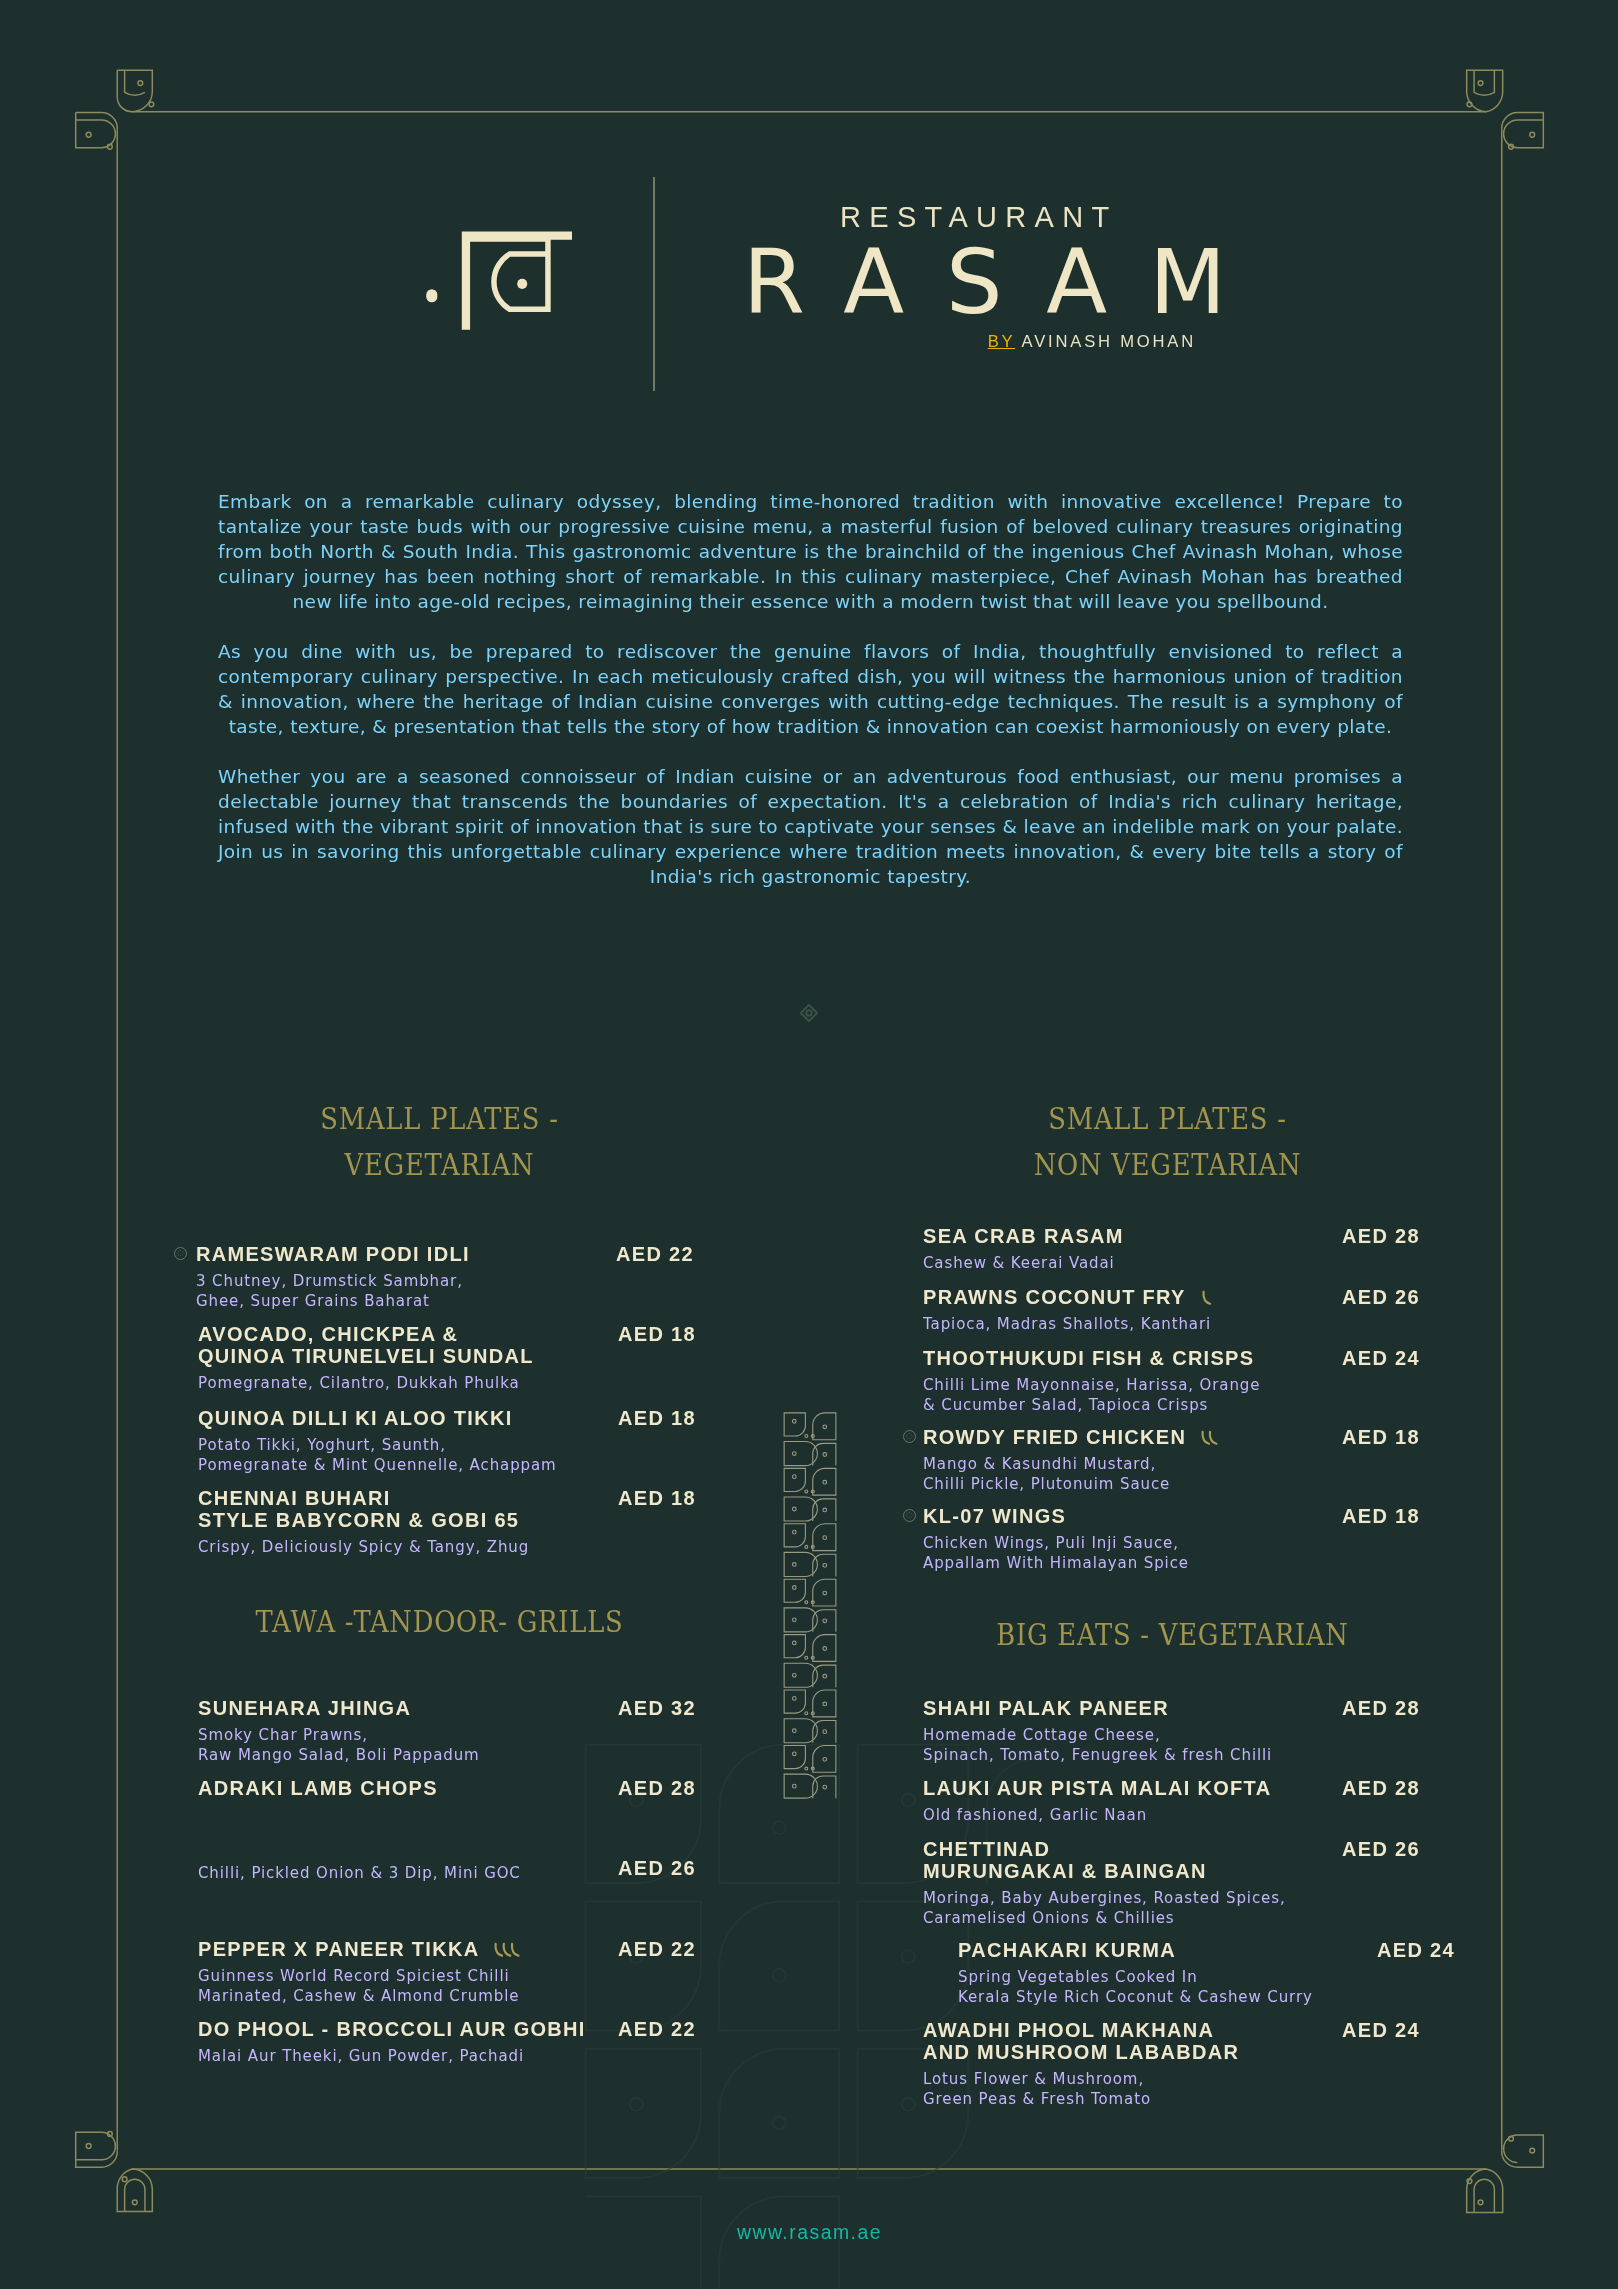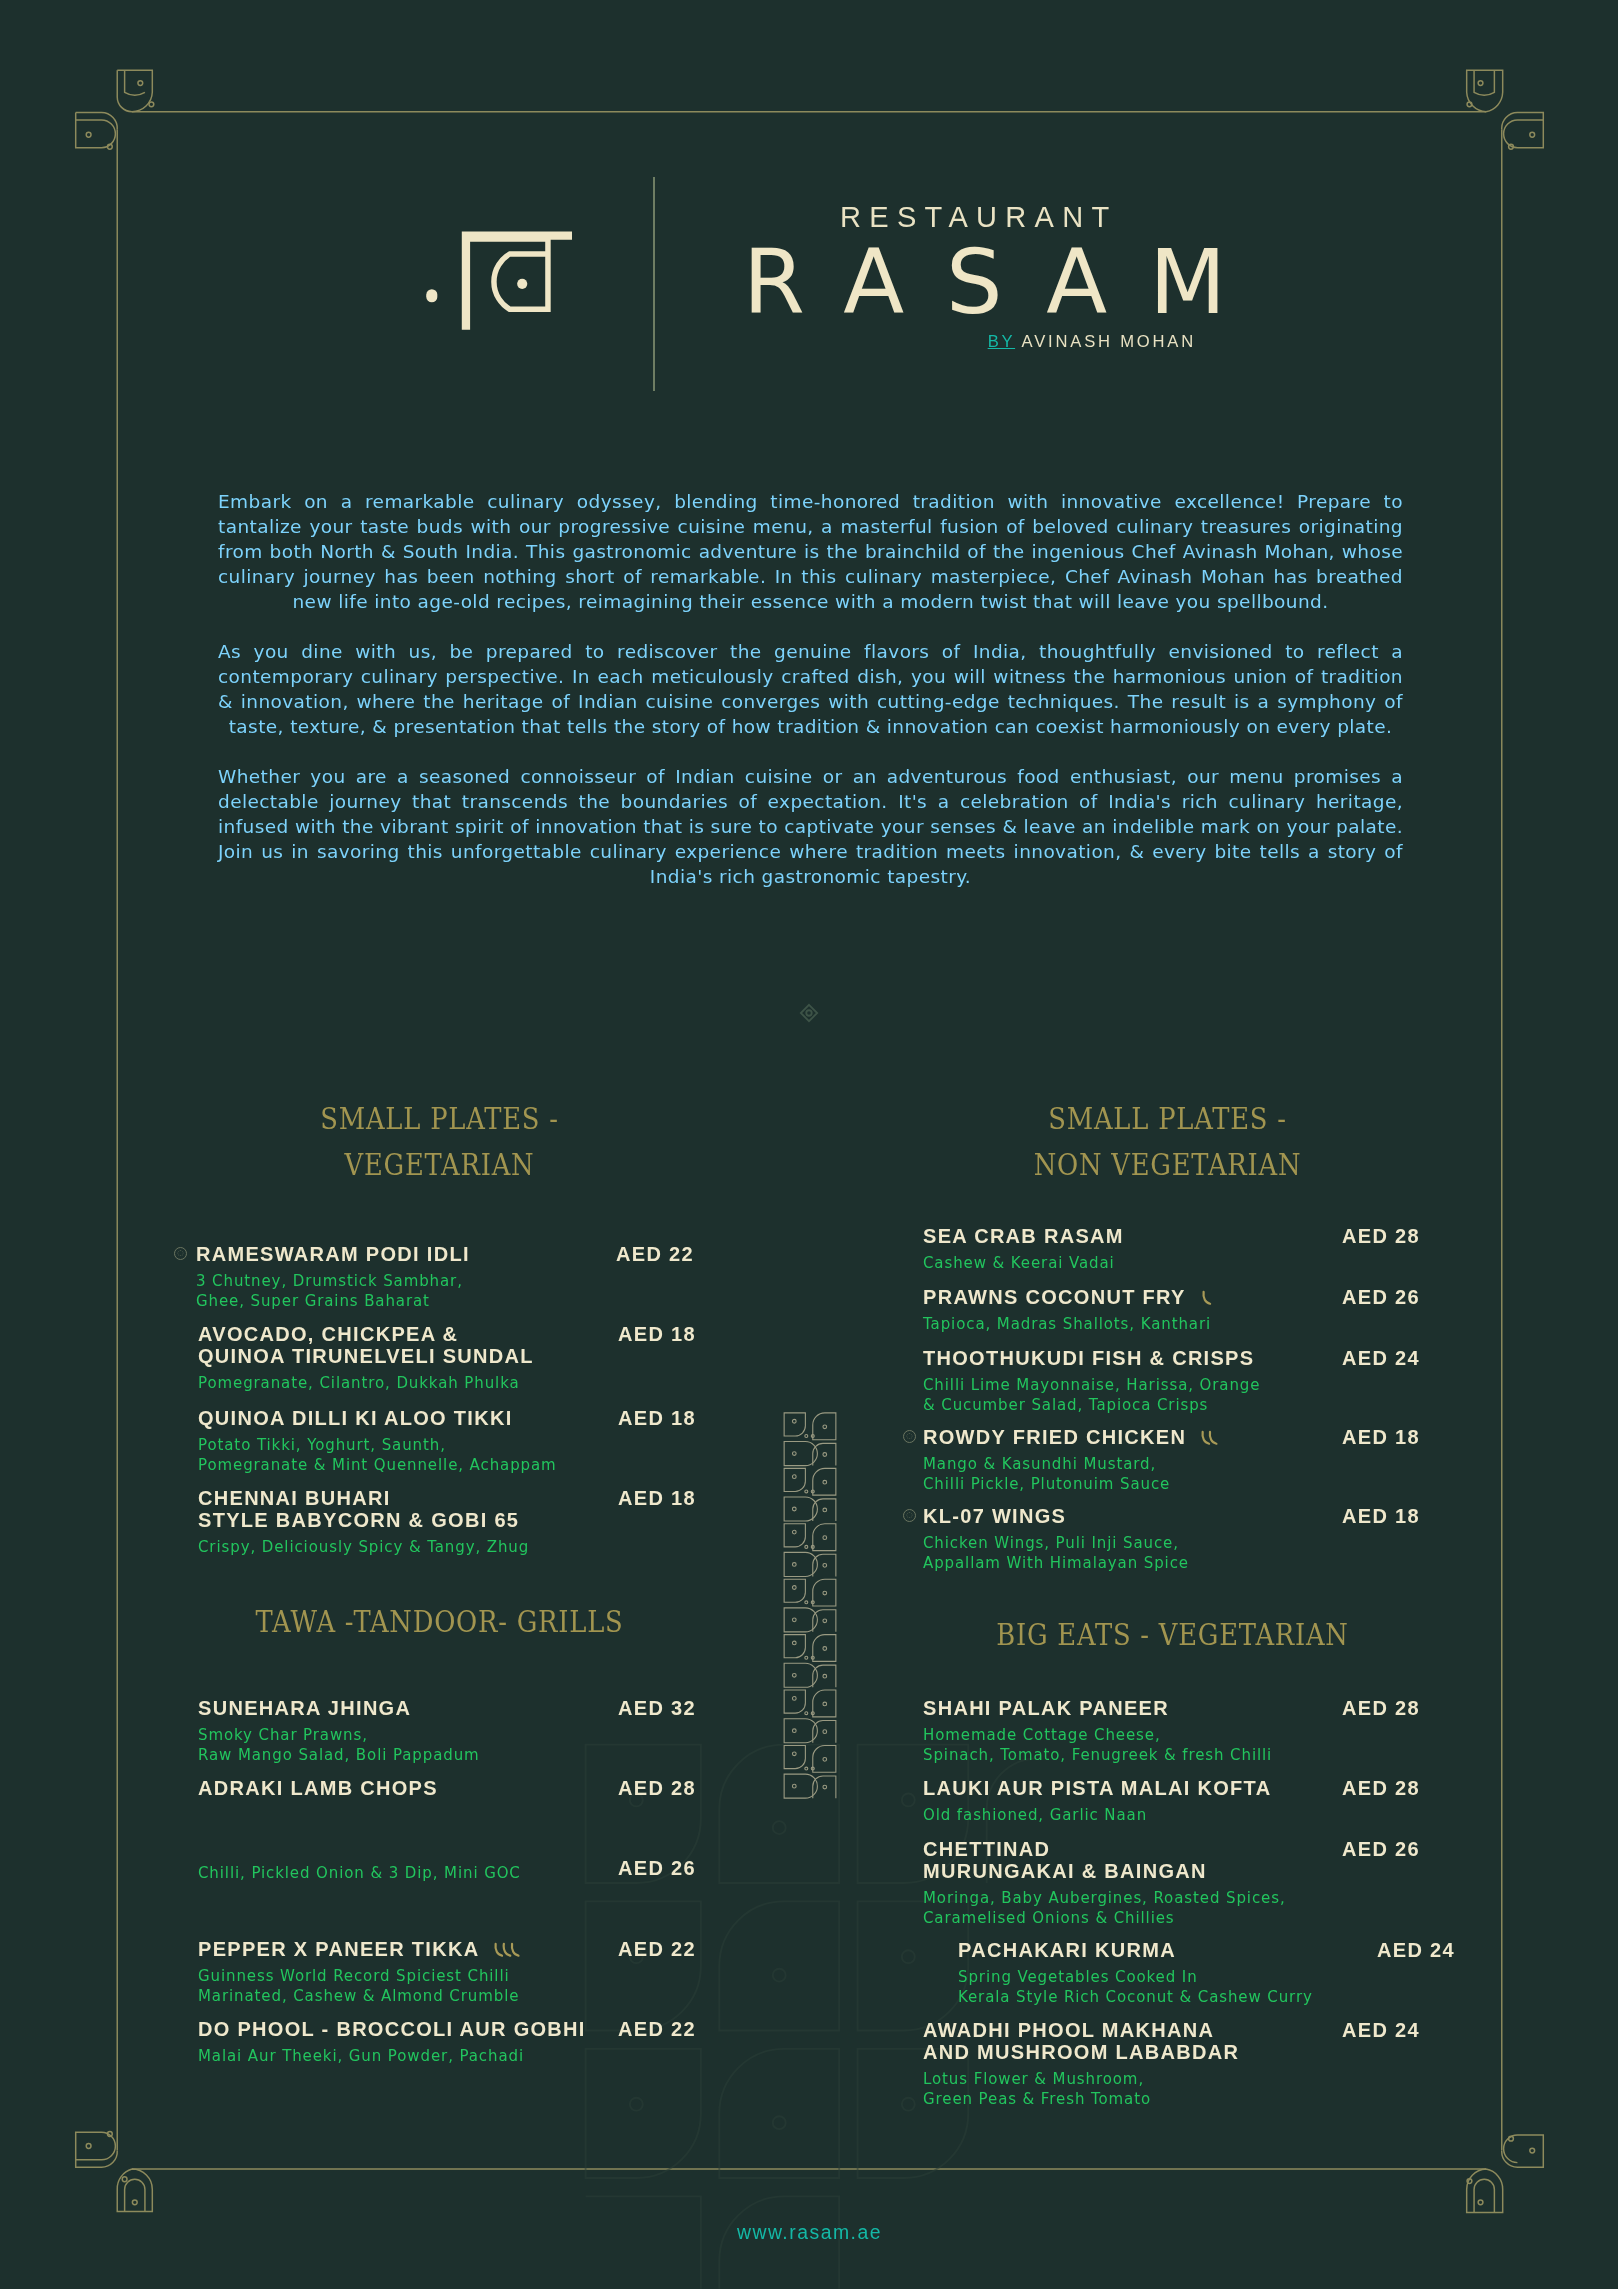--- a/index.html
+++ b/index.html
@@ -19,21 +19,21 @@
   }
   .brand-name {
     position: absolute; left: 325px; top: 57px; width: 517px;
     font-family: "DejaVu Sans", sans-serif; font-size: 89px; letter-spacing: 42px; color: #efe6c6; font-weight: 400; margin-left: 12px;
     -webkit-text-stroke: 0px;
   }
   .brand-by {
     position: absolute; left: 568px; top: 159px; width: 222px; text-align: right;
     font-family: "Liberation Sans", sans-serif; font-size: 16.6px; letter-spacing: 2.8px; color: #e9e2c3;
   }
-  .brand-by .by { color: #14b8a6; text-decoration: underline; }
+  .brand-by .by { color: #eab308; text-decoration: underline; }
 
   .intro { position: absolute; left: 218px; top: 489px; width: 1185px; }
   .intro p {
     margin: 0 0 25px 0; text-align: justify; text-align-last: center;
     font-family: "DejaVu Sans", sans-serif; font-size: 18.5px; line-height: 25px; letter-spacing: 0.4px;
     color: #7dd3fc; font-weight: normal;
   }
 
   .ornament { position: absolute; left: 799px; top: 1003px; }
 
@@ -47,21 +47,21 @@
   .item-name {
     font-family: "Liberation Sans", sans-serif; font-weight: bold; font-size: 20px; line-height: 22px;
     letter-spacing: 1.3px; color: #efe8cc; white-space: pre-line;
   }
   .item-price {
     position: absolute; top: 0; font-family: "Liberation Sans", sans-serif; font-weight: bold; font-size: 20px;
     letter-spacing: 1.3px; color: #efe8cc; line-height: 22px;
   }
   .item-desc {
     font-family: "DejaVu Sans", sans-serif; font-size: 15px; line-height: 19.4px; letter-spacing: 0.9px;
-    color: #22c55e; white-space: pre-line; margin-top: 7.4px;
+    color: #c4b5fd; white-space: pre-line; margin-top: 7.4px;
   }
   .badge {
     position: absolute; width: 13px; height: 13px; border: 1.2px solid #6b7560; border-radius: 50%;
     box-sizing: border-box; font-size: 7.4px; color: #6b7560; text-align: center; line-height: 10px;
   }
   .chilli { display: inline-block; margin-left: 13px; vertical-align: -1.8px; }
 
   .footer-url {
     position: absolute; left: 0; width: 1619px; top: 2221px; text-align: center;
     font-family: "Liberation Sans", sans-serif; font-size: 19.4px; letter-spacing: 1.5px; color: #14b8a6;

